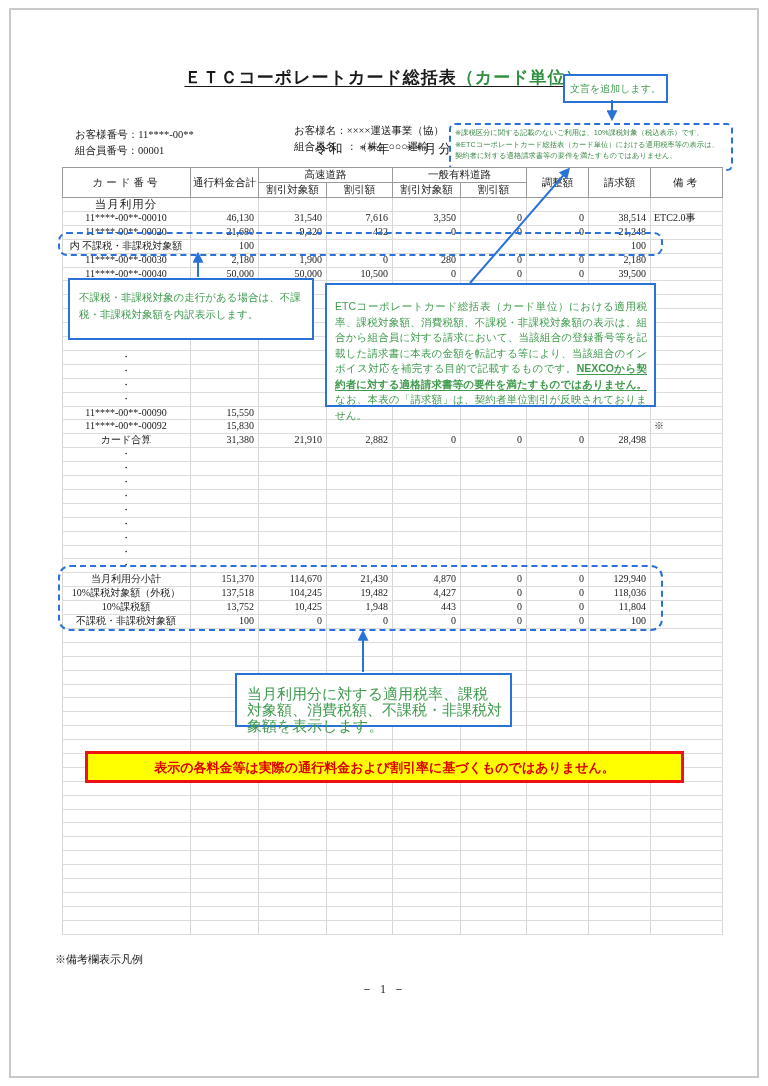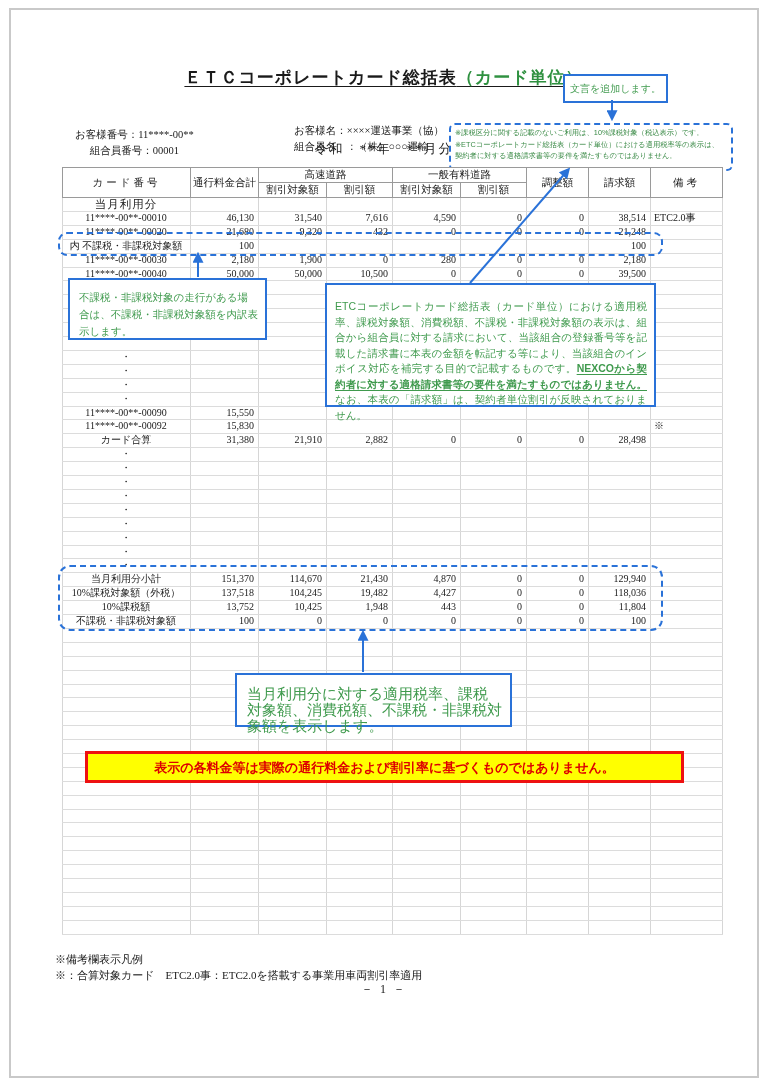--- a/index.html
+++ b/index.html
@@ -14,35 +14,35 @@
   
   .title { position:absolute; top:66px; left:0; width:100%; text-align:center;
     font-size:17px; font-weight:bold; letter-spacing:1px; }
   .title .tw { text-decoration:underline; text-underline-offset:3px; }
   .title .sub { color:#2f9140; }
   .period { position:absolute; top:104px; left:0; width:100%; text-align:center;
     font-size:13px; letter-spacing:2px;margin-top:36px; }
 
   
   .info { position:absolute; font-size:10.5px; line-height:16px; }
-  .info-left { left:75px; top:127px;text-align:center; }
+  .info-left { left:75px; top:127px; }
   .info-mid  { left:258px; top:123px;margin-left:36px; }
 
   
   .tax-note { position:absolute; left:449px; top:123px; width:272px; height:40px;
     border:2px dashed #2a72d8; border-radius:6px; padding:2px 4px;
     font-family:"Liberation Sans","DejaVu Sans",sans-serif;
     font-size:7.3px; line-height:11.5px; color:#3a8a46; background:#fff; }
 
   
   .callout { position:absolute; border:2.5px solid #2a72d8; background:#fff;
     font-family:"Liberation Sans","DejaVu Sans",sans-serif; color:#3f9a4d; }
   .co-add { left:563px; top:74px; width:101px; height:25px; font-size:10px;
     text-align:center; line-height:25px; }
-  .co-untaxed { left:68px; top:278px; width:199px; height:62px; font-size:10.5px;
+  .co-untaxed { left:68px; top:278px; width:246px; height:62px; font-size:10.5px;
     line-height:17px; padding:9px 7px 0 9px; box-sizing:border-box; }
   .co-invoice { left:325px; top:283px; width:331px; height:124px; font-size:10.5px;
     line-height:15.5px; padding:14px 7px 0 8px; box-sizing:border-box; text-align:justify; }
   .co-invoice .emph { font-weight:bold; text-decoration:underline; text-underline-offset:2px; }
   .co-subtotal { left:235px; top:673px; width:277px; height:54px; font-size:15px;
     line-height:16px; padding:11px 8px 0 10px; box-sizing:border-box; }
 
   
   .dash-ov { position:absolute; border:2px dashed #2a72d8; border-radius:9px;
     pointer-events:none; background:transparent; }
@@ -145,21 +145,21 @@
           <td class="c-num"></td>
           <td class="c-num"></td>
           <td class="c-num"></td>
           <td class="c-remark"></td>
         </tr>
         <tr>
           <td class="c-label">11****-00**-00010</td>
           <td class="c-num">46,130</td>
           <td class="c-num">31,540</td>
           <td class="c-num">7,616</td>
-          <td class="c-num">4,590</td>
+          <td class="c-num">3,350</td>
           <td class="c-num">0</td>
           <td class="c-num">0</td>
           <td class="c-num">38,514</td>
           <td class="c-remark">ETC2.0事</td>
         </tr>
         <tr>
           <td class="c-label">11****-00**-00020</td>
           <td class="c-num">21,680</td>
           <td class="c-num">9,320</td>
           <td class="c-num">432</td>
@@ -741,16 +741,15 @@
       </marker>
     </defs>
     <line x1="612" y1="100" x2="612" y2="118" stroke="#2a72d8" stroke-width="2" marker-end="url(#ah)"></line>
     <line x1="198" y1="277" x2="198" y2="255" stroke="#2a72d8" stroke-width="2" marker-end="url(#ah)"></line>
     <line x1="470" y1="283" x2="568" y2="170" stroke="#2a72d8" stroke-width="2" marker-end="url(#ah)"></line>
     <line x1="363" y1="672" x2="363" y2="633" stroke="#2a72d8" stroke-width="2" marker-end="url(#ah)"></line>
   </svg>
 
   <div class="footer-legend">
     <div>※備考欄表示凡例</div>
-    <div>※：合算対象カード　ETC2.0事：ETC2.0を搭載する事業用車両割引率適用</div>
   </div>
   <div class="page-num">－ 1 －</div>
 </div>
 
 </body></html>

